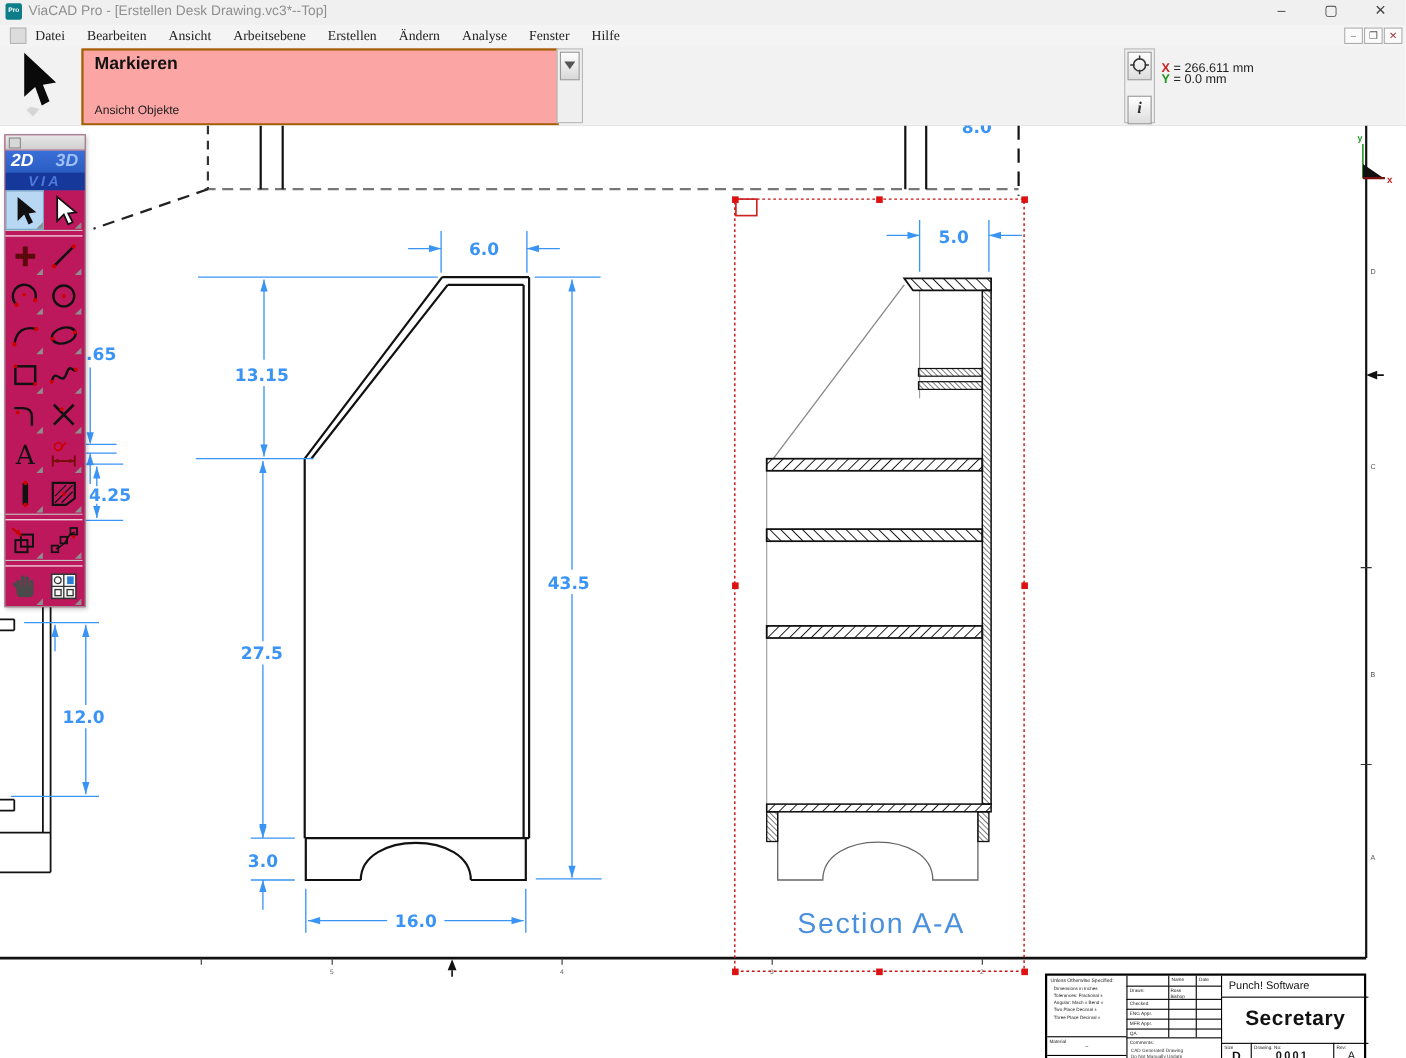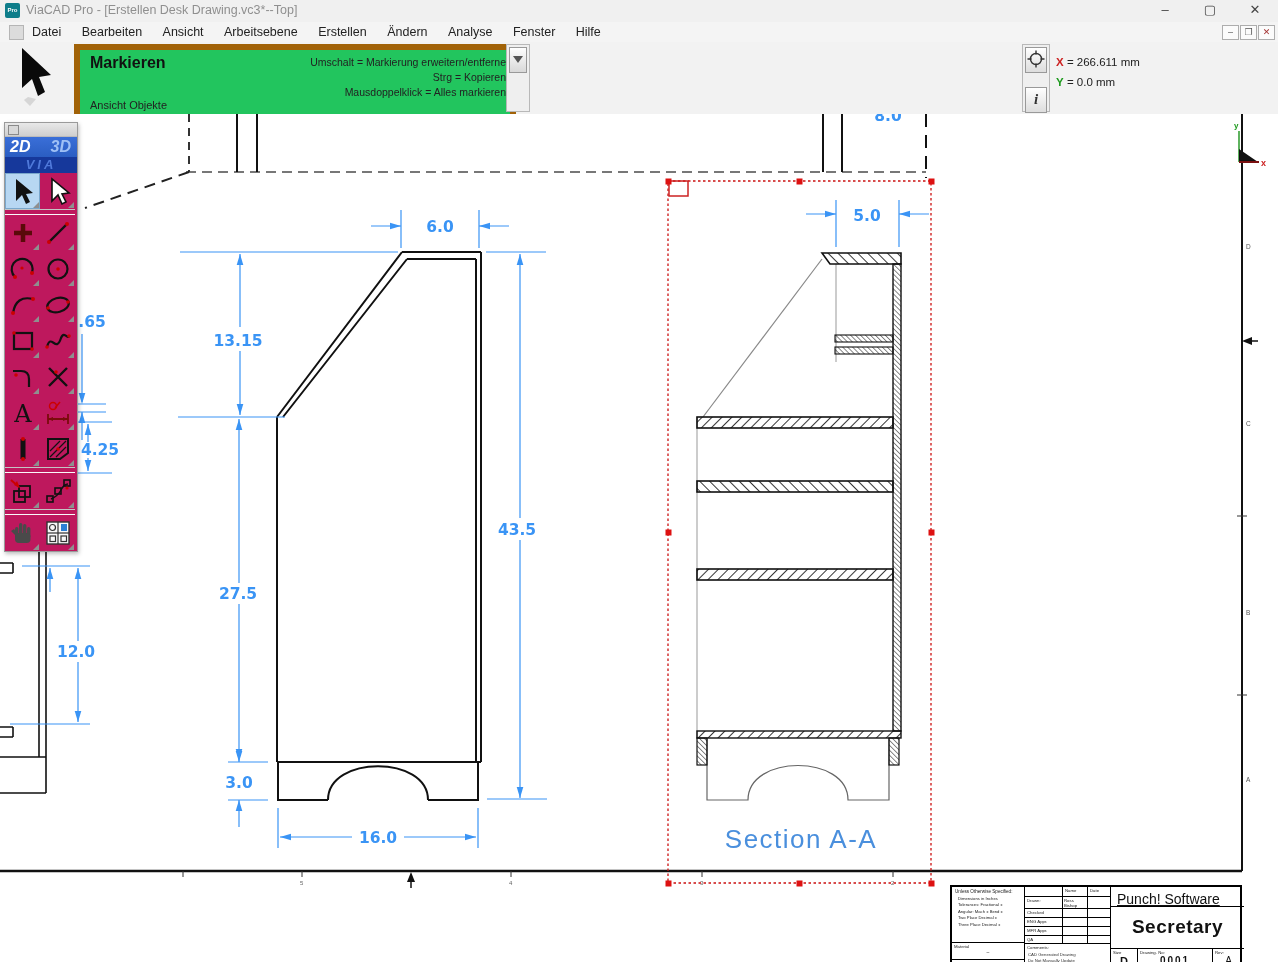--- a/index.html
+++ b/index.html
@@ -6,32 +6,32 @@
   body{width:1278px;height:962px;position:relative;overflow:hidden;background:#fff;
        font-family:"Liberation Sans",sans-serif;-webkit-font-smoothing:antialiased;}
   
   .titlebar{position:absolute;left:0;top:0;width:1278px;height:22px;background:#f0f0f0;
             border-bottom:1px solid #e2e2e2;}
   .appicon{position:absolute;left:5px;top:3px;width:15px;height:15px;background:#0e7d8a;
            border-radius:2px;color:#fff;font-size:6px;font-weight:bold;text-align:center;line-height:15px;}
   .wtitle{position:absolute;left:26px;top:3px;font-size:12.5px;color:#8f8f8f;}
   .winbtn{position:absolute;top:0;width:44px;height:22px;text-align:center;line-height:20px;
           font-size:13px;color:#444;}
-  .menubar{position:absolute;left:0;top:22px;width:1278px;height:20px;background:#f4f4f4;}
+  .menubar{position:absolute;left:0;top:22px;width:1278px;height:20px;background:#f4f4f4;font-family:Liberation Serif, serif;}
   .docicon{position:absolute;left:9px;top:3px;width:13px;height:13px;background:#dcdcdc;
            border:1px solid #b5b5b5;}
   .menus{position:absolute;left:24px;top:0;height:20px;}
   .mitem{display:inline-block;padding:0 8px;font-size:12.5px;color:#222;line-height:20px;}
   .mdictl{position:absolute;top:3px;width:15px;height:13px;border:1px solid #adadad;background:#fbfbfb;
           font-size:9px;line-height:12px;text-align:center;color:#555;}
   
   .optbar{position:absolute;left:0;top:42px;width:1278px;height:72px;background:#f2f2f2;
           border-bottom:1px solid #9f9f9f;}
-  .optpanel{position:absolute;left:74px;top:2px;width:430px;height:66px;background:#22c55e;
-            border:6px solid #a16207;}
+  .optpanel{position:absolute;left:74px;top:2px;width:430px;height:66px;background:#fca5a5;
+            border:2px solid #a16207;}
   .opttitle{position:absolute;left:10px;top:4px;font-size:16px;font-weight:bold;color:#111;}
   .optdesc{position:absolute;left:10px;bottom:5px;font-size:11px;color:#222;}
   .hints{position:absolute;right:4px;top:5px;width:270px;text-align:right;font-size:10.5px;
          color:#222;line-height:15px;}
   .ddcol{position:absolute;left:506px;top:2px;width:22px;height:66px;background:#efefef;
          border:1px solid #b8b8b8;}
   .ddbtn{position:absolute;left:2px;top:2px;width:16px;height:24px;background:linear-gradient(#fefefe,#d8d8d8);
          border:1px solid #999;text-align:center;}
   .ddbtn span{display:inline-block;margin-top:8px;width:0;height:0;border-left:5px solid transparent;
          border-right:5px solid transparent;border-top:7px solid #555;}
@@ -61,21 +61,21 @@
        border-bottom:6px solid #8f8f8f;}
   .pal-sep{grid-column:1/3;height:4px;border-top:1px solid #c4c4c4;border-bottom:1px solid #fafafa;}
   
   .tblock{position:absolute;left:950px;top:771px;width:292px;height:100px;background:#fff;
           border:2px solid #000;box-sizing:border-box;font-family:"Liberation Sans",sans-serif;color:#111;}
   .tc{position:absolute;box-sizing:border-box;border-left:1px solid #000;border-top:1px solid #000;overflow:hidden;}
   .lab{font-size:4.3px;color:#222;display:block;padding:1px 0 0 2px;line-height:5px;}
   .spec{font-size:4.2px;line-height:6.6px;padding:2px 0 0 3px;color:#222;}
   .spec .sphead{font-size:4.6px;}
   .big{font-size:11px;font-weight:bold;text-align:center;}
-  .company{font-size:14px;padding:4px 0 0 6px;text-decoration:underline;}
+  .company{font-size:10px;padding:4px 0 0 6px;}
   .dtitle{font-size:19px;font-weight:bold;text-align:center;line-height:40px;letter-spacing:.5px;}
   .tinyname{font-size:4.3px;line-height:5px;padding:1px 1px;}
   
   .dim{font:bold 15.5px "DejaVu Sans",sans-serif;fill:#3a94f5;}
   .sec{font:26px "Liberation Sans",sans-serif;fill:#4a8fdd;letter-spacing:1.5px;}
   .zl{font:6.5px "Liberation Sans",sans-serif;fill:#555;}
   .zn{font:6px "Liberation Sans",sans-serif;fill:#666;}
   .axy{font:bold 8px "Liberation Sans",sans-serif;fill:#1d9a1d;}
   .axx{font:bold 9px "Liberation Sans",sans-serif;fill:#cc2222;}
 </style>
@@ -109,43 +109,38 @@
 </div>
 
 <div class="optbar">
   <svg width="56" height="62" style="position:absolute;left:14px;top:4px">
     <polygon points="8,2 8,42 18,33 24,50 31,46 25,31 37,29" fill="#0a0a0a"></polygon>
     <polygon points="10,54 16,60 22,53 14,51" fill="#bfbfbf" opacity="0.55"></polygon>
   </svg>
   <div class="optpanel">
     <div class="opttitle">Markieren</div>
     <div class="optdesc">Ansicht Objekte</div>
-    <div class="hints">
-      <div>Umschalt = Markierung erweitern/entferne</div>
-      <div>Strg = Kopieren</div>
-      <div>Mausdoppelklick = Alles markieren</div>
-    </div>
   </div>
   <div class="ddcol">
     <div class="ddbtn"><span></span></div>
   </div>
   <div class="rbcol">
     <div class="rbtn" style="top:2px">
       <svg width="18" height="18" style="margin-top:2px">
         <circle cx="9" cy="9" r="5.5" fill="none" stroke="#333" stroke-width="1.4"></circle>
         <path d="M9,0.5 V4.5 M9,13.5 V17.5 M0.5,9 H4.5 M13.5,9 H17.5" stroke="#333" stroke-width="1.4"></path>
       </svg>
     </div>
     <div class="rbtn ibtn" style="top:42px">i</div>
   </div>
   <div class="readout" style="top:14px">
     <span class="xlab">X</span>
     <span>=  266.611 mm</span>
   </div>
-  <div class="readout" style="top:34px">
+  <div class="readout" style="top:24px">
     <span class="ylab">Y</span>
     <span>=  0.0 mm</span>
   </div>
 </div>
 
 <div class="canvas">
 <svg width="1278" height="848" viewBox="0 114 1278 848">
   <defs>
     <pattern id="h1" patternUnits="userSpaceOnUse" width="7" height="7" patternTransform="rotate(45)">
       <line x1="0" y1="0" x2="0" y2="7" stroke="#111" stroke-width="1.7"></line>

